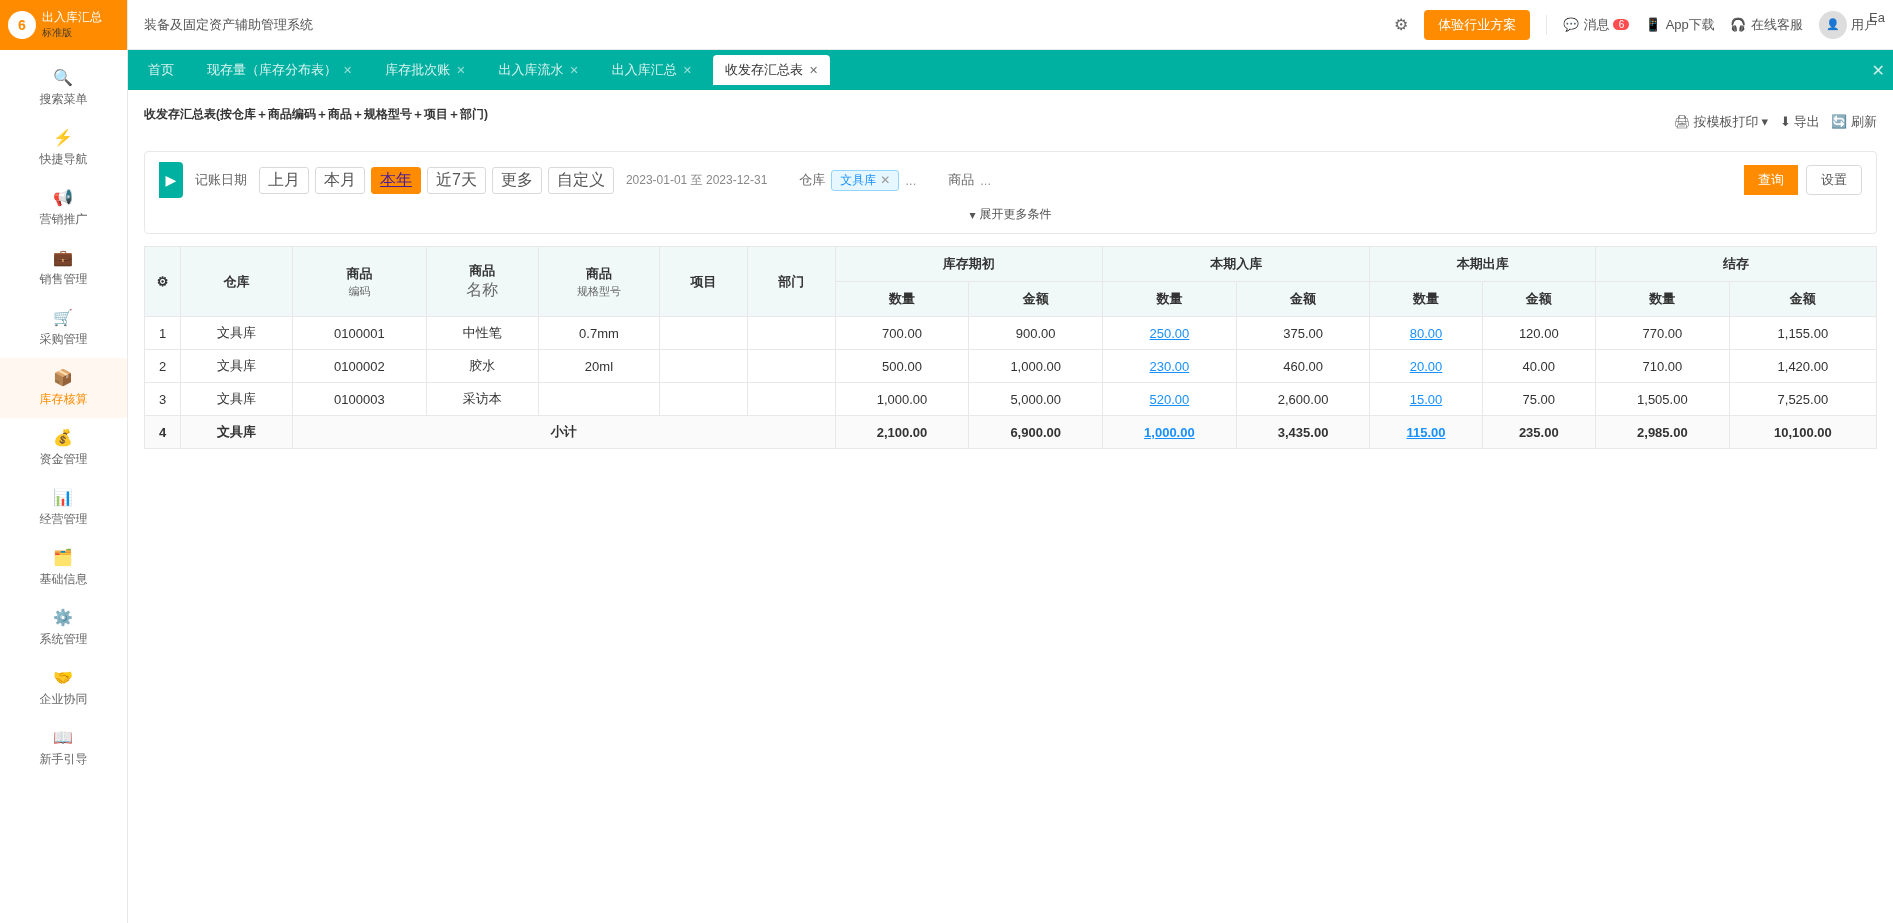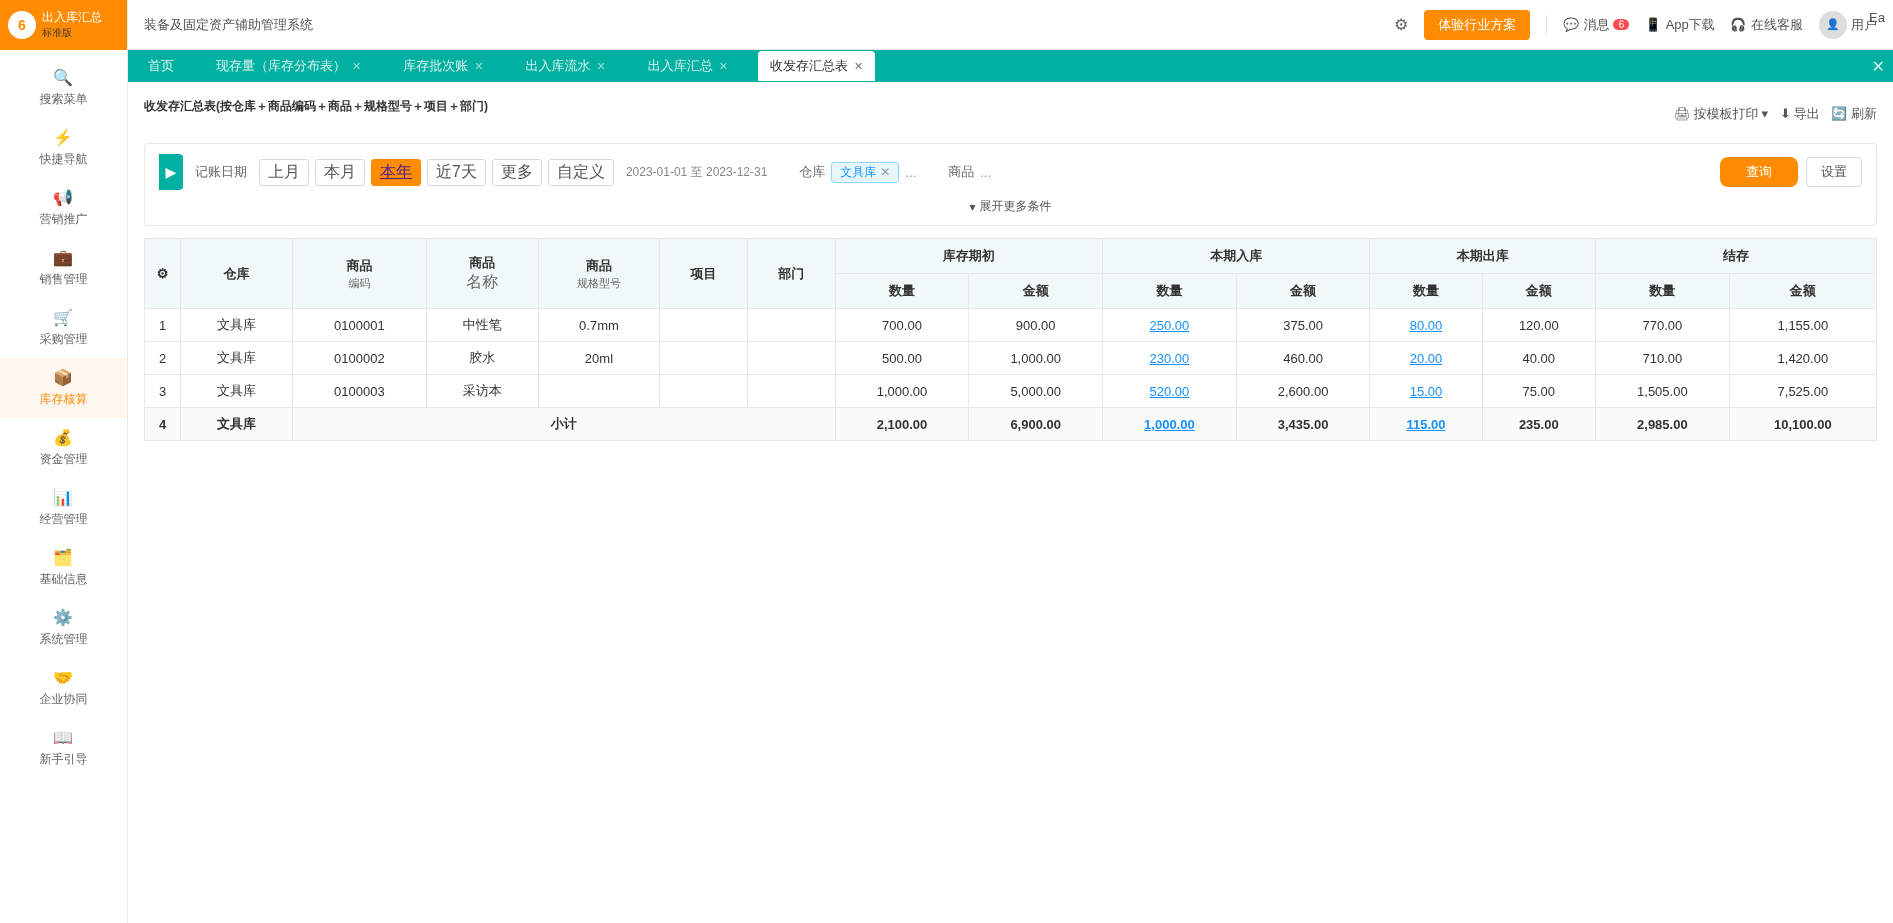--- a/index.html
+++ b/index.html
@@ -22,21 +22,21 @@
 
     
     .topbar { height: 50px; background: #fff; border-bottom: 1px solid #e8e8e8; display: flex; align-items: center; padding: 0 16px; gap: 16px; }
     .topbar-title { font-size: 13px; color: #555; flex: 1; }
     .topbar-btn { background: #ff8c00; color: #fff; border: none; border-radius: 4px; padding: 6px 14px; cursor: pointer; font-size: 13px; }
     .topbar-icon-btn { display: flex; align-items: center; gap: 4px; cursor: pointer; color: #555; }
     .badge { background: #ff4d4f; color: #fff; border-radius: 10px; font-size: 10px; padding: 0 5px; min-width: 16px; text-align: center; }
     .user-avatar { width: 28px; height: 28px; background: #ddd; border-radius: 50%; display: flex; align-items: center; justify-content: center; font-size: 11px; color: #666; }
 
     
-    .tabs { background: #00b0a0; display: flex; align-items: center; height: 32px; padding: 0 8px; gap: 18px; }
+    .tabs { background: #00b0a0; display: flex; align-items: center; height: 40px; padding: 0 8px; gap: 9px; }
     .tab { display: flex; align-items: center; gap: 6px; padding: 6px 12px; border-radius: 4px 4px 0 0; cursor: pointer; font-size: 13px; color: rgba(255,255,255,0.85); white-space: nowrap; }
     .tab.active { background: #fff; color: #333; border-radius: 4px 4px 0 0; }
     .tab-close { font-size: 11px; opacity: 0.7; }
     .tabs-close-all { margin-left: auto; color: #fff; cursor: pointer; font-size: 16px; opacity: 0.8; }
 
     
     .content { flex: 1; background: #fff; overflow: auto; padding: 16px; }
 
     
     .page-title { font-size: 12px; font-weight: bold; color: #333; margin-bottom: 14px; }
@@ -48,21 +48,21 @@
     .filter-date-btns { display: flex; gap: 6px; align-items: center; }
     .date-btn { padding: 2px 8px; border: 1px solid #d9d9d9; border-radius: 3px; cursor: pointer; font-size: 16px; color: #555; background: #fff; }
     .date-btn.active { background: #ff8c00; color: #4c1d95; border-color: #ff8c00; text-decoration: underline; }
     .date-range { font-size: 12px; color: #888; }
     .filter-warehouse { display: flex; align-items: center; gap: 6px; margin-left: 20px; }
     .warehouse-tag { background: #e6f7ff; border: 1px solid #91d5ff; border-radius: 3px; padding: 1px 8px; font-size: 12px; color: #1890ff; display: flex; align-items: center; gap: 4px; }
     .warehouse-tag-close { cursor: pointer; color: #999; }
     .filter-more { color: #999; cursor: pointer; font-size: 13px; }
     .filter-goods { display: flex; align-items: center; gap: 6px; margin-left: 20px; }
     .filter-actions { margin-left: auto; display: flex; gap: 8px; }
-    .btn-query { background: #ff8c00; color: #fff; border: none; border-radius: 8px; padding: 5px 26px; cursor: pointer; font-size: 13px; }
+    .btn-query { background: #ff8c00; color: #fff; border: none; border-radius: 0; padding: 5px 14px; cursor: pointer; font-size: 13px; }
     .btn-set { background: #fff; color: #555; border: 1px solid #d9d9d9; border-radius: 4px; padding: 5px 14px; cursor: pointer; font-size: 13px; }
     .expand-row { display: flex; justify-content: center; margin-top: 8px; }
     .expand-btn { color: #555; font-size: 12px; cursor: pointer; display: flex; align-items: center; gap: 4px; }
 
     
     .data-table { width: 100%; border-collapse: collapse; font-size: 13px; }
     .data-table th { background: #f0f9f8; color: #333; font-weight: 600; padding: 8px 10px; border: 1px solid #e8e8e8; text-align: center; white-space: nowrap; }
     .data-table td { padding: 7px 10px; border: 1px solid #e8e8e8; text-align: center; white-space: nowrap; }
     .data-table .subtotal td { font-weight: bold; background: #fafafa; }
     .link-val { color: #1890ff; text-decoration: underline; cursor: pointer; }

